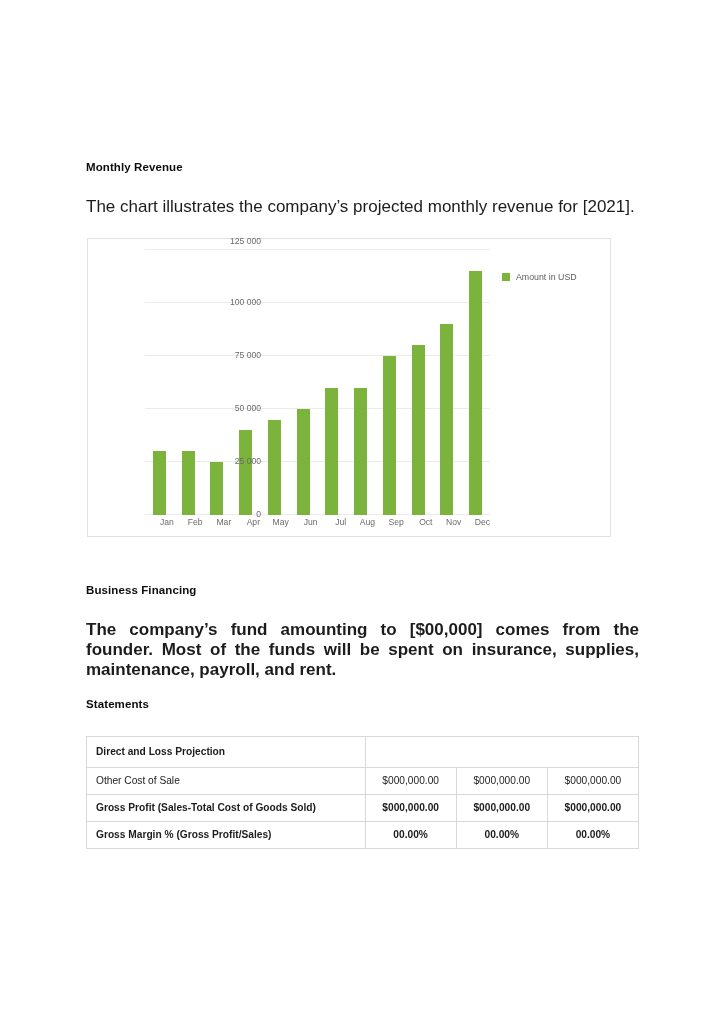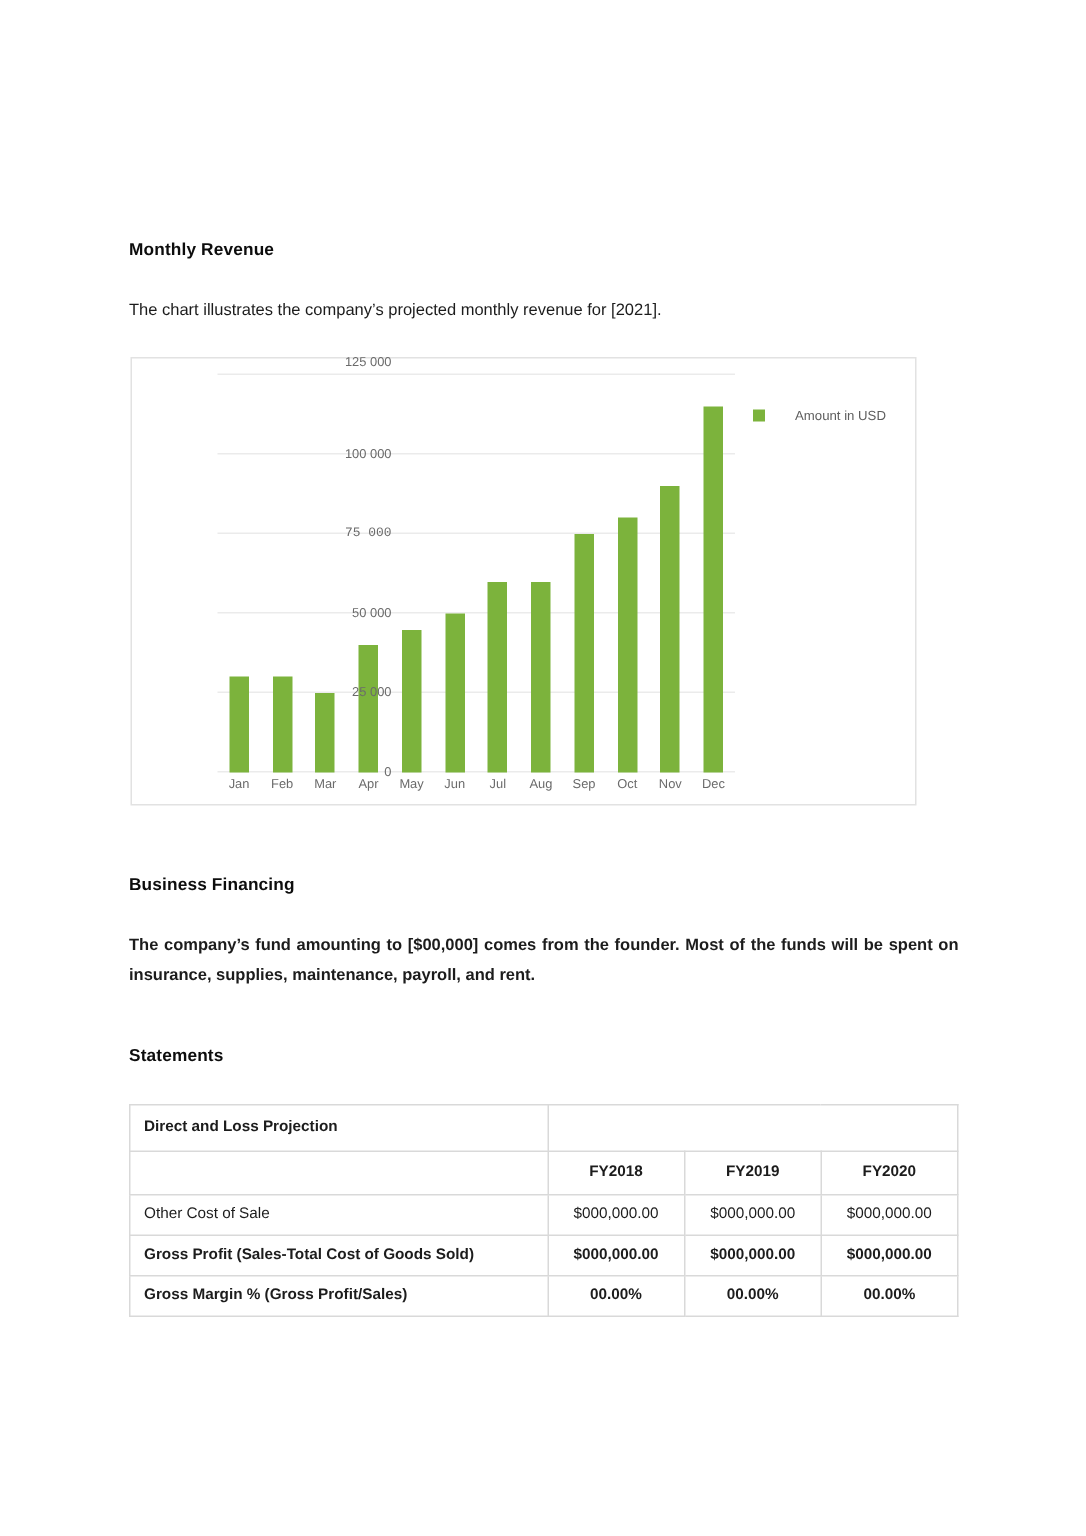--- a/index.html
+++ b/index.html
@@ -33,21 +33,21 @@
     font-size: 11.5px;
     font-weight: bold;
     color: #0d0d0d;
     letter-spacing: 0.1px;
     white-space: nowrap;
   }
   .body-par {
     position: absolute;
     left: 86px;
     width: 553px;
-    font-size: 11px;
+    font-size: 17px;
     line-height: 20px;
     color: #1c1c1c;
   }
   .body-par.justify { text-align: justify; font-weight: bold; }
 
   
   .chart-box {
     position: absolute;
     left: 87px;
     top: 203px;
@@ -107,31 +107,31 @@
   .xlabels {
     position: absolute;
     left: 57px;
     top: 278px;
     width: 345px;
     display: flex;
     justify-content: space-around;
   }
   .xlabel {
     flex: 1 1 0;
-    text-align: center;
+    text-align: right;
     font-size: 8.6px;
     color: #6b6b6b;
   }
   .legend {
     position: absolute;
     left: 414px;
     top: 33px;
     display: flex;
     align-items: center;
-    gap: 20px;
+    gap: 6px;
   }
   .legend-swatch {
     width: 8px;
     height: 8px;
     background: #7cb33c;
     display: inline-block;
   }
   .legend-label {
     font-size: 8.8px;
     color: #5e5e5e;
@@ -218,21 +218,21 @@
           </div>
           <div class="bar-slot">
             <div class="bar" title="Dec: 115000" style="height: 243.8px; background: rgb(124, 179, 60);"></div>
           </div>
         </div>
     </div>
 
     <div id="yticks">
         <div class="ytick" style="top: 2px;">125 000</div>
         <div class="ytick" style="top: 63px;">100 000</div>
-        <div class="ytick" style="top: 116px; font-family: Liberation Mono, monospace;">75 000</div>
+        <div class="ytick" style="top: 116px;">75 000</div>
         <div class="ytick" style="top: 169px;">50 000</div>
         <div class="ytick" style="top: 222px;">25 000</div>
         <div class="ytick" style="top: 275px;">0</div>
       </div>
 
     <div class="xlabels" id="xlabels">
         <div class="xlabel">Jan</div>
         <div class="xlabel">Feb</div>
         <div class="xlabel">Mar</div>
         <div class="xlabel">Apr</div>
@@ -263,26 +263,20 @@
       <col class="col-label">
         <col class="col-fy">
         <col class="col-fy">
         <col class="col-fy">
     </colgroup>
     <tbody id="table-body">
         <tr class="r-title">
           <td>Direct and Loss Projection</td>
           <td colspan="3"></td>
         </tr>
-        <tr class="r-fyhead">
-          <td style="text-align: left;"></td>
-          <td>FY2018</td>
-          <td>FY2019</td>
-          <td>FY2020</td>
-        </tr>
         <tr>
           <td>Other Cost of Sale</td>
           <td class="cell-center">$000,000.00</td>
           <td class="cell-center">$000,000.00</td>
           <td class="cell-center">$000,000.00</td>
         </tr>
         <tr class="r-bold">
           <td>Gross Profit (Sales-Total Cost of Goods Sold)</td>
           <td class="cell-center">$000,000.00</td>
           <td class="cell-center">$000,000.00</td>

